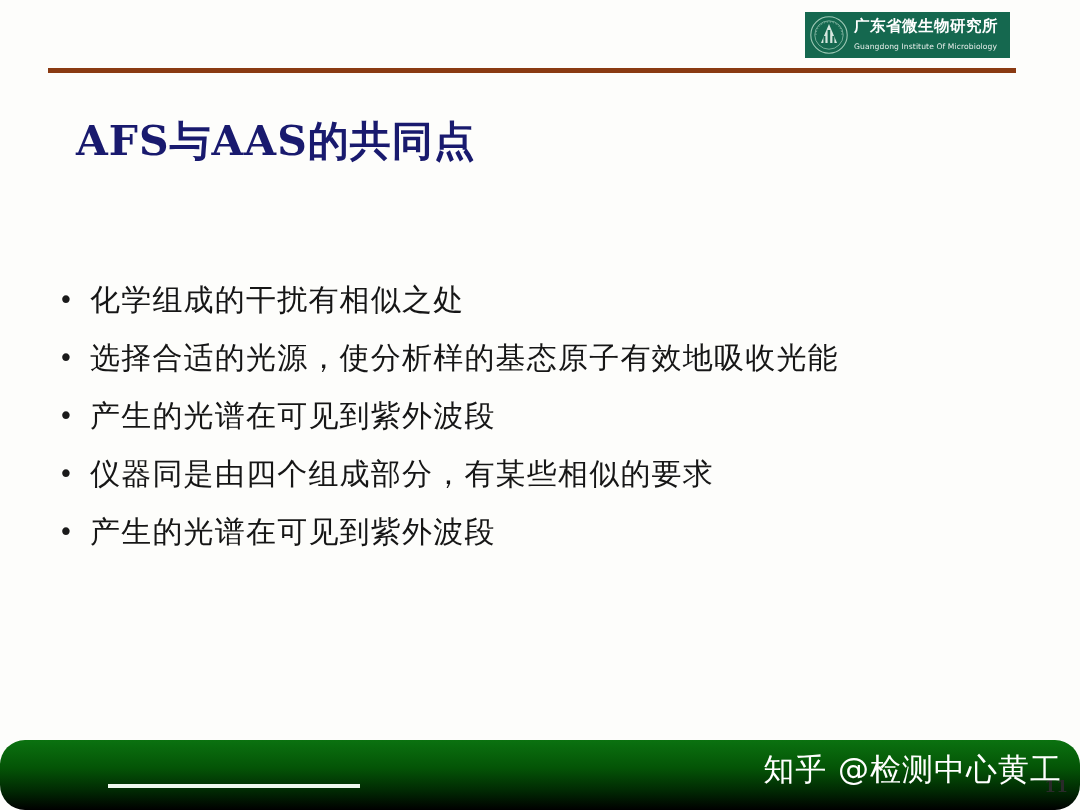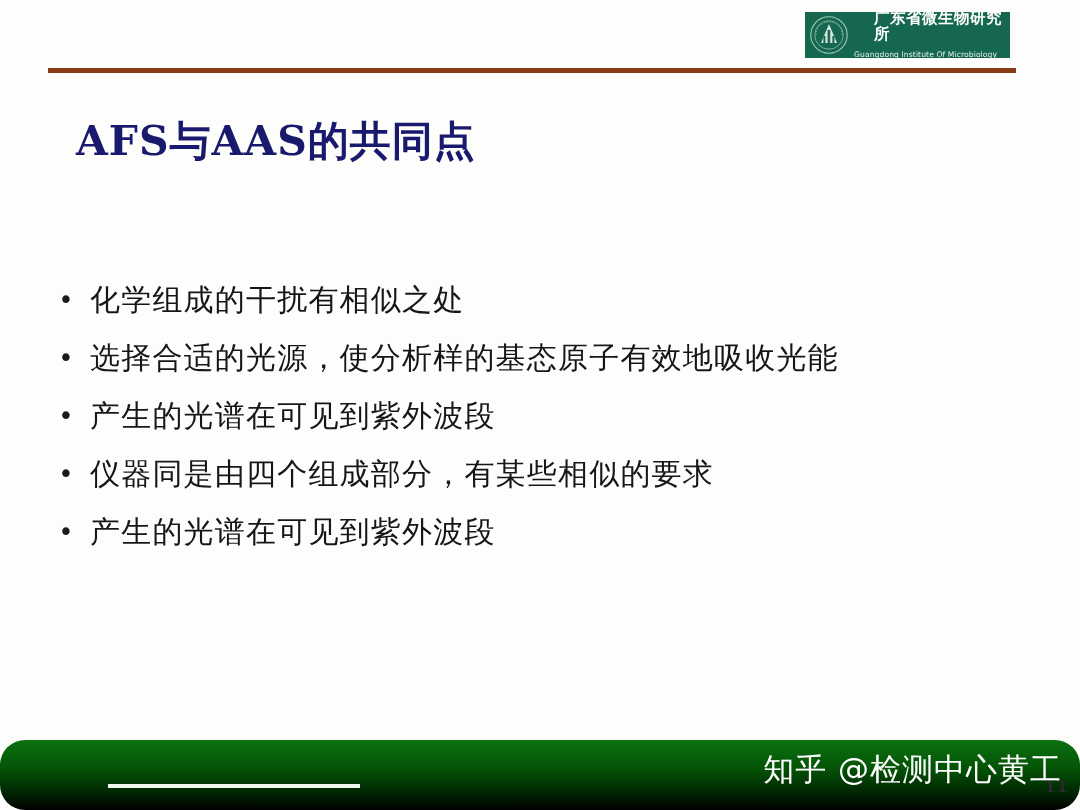--- a/index.html
+++ b/index.html
@@ -47,21 +47,20 @@
     flex-direction: column;
     justify-content: center;
     line-height: 1;
   }
   .logo-cn {
     color: #ffffff;
     font-size: 15.5px;
     font-weight: bold;
     letter-spacing: 0.5px;
     font-family: "DejaVu Sans", "Liberation Sans", sans-serif;
-    margin-left: 20px;
   }
   .logo-en {
     color: #e9efec;
     font-size: 7.6px;
     margin-top: 9px;
     letter-spacing: 0.1px;
     font-family: "DejaVu Sans", "Liberation Sans", sans-serif;
   }
 
   

